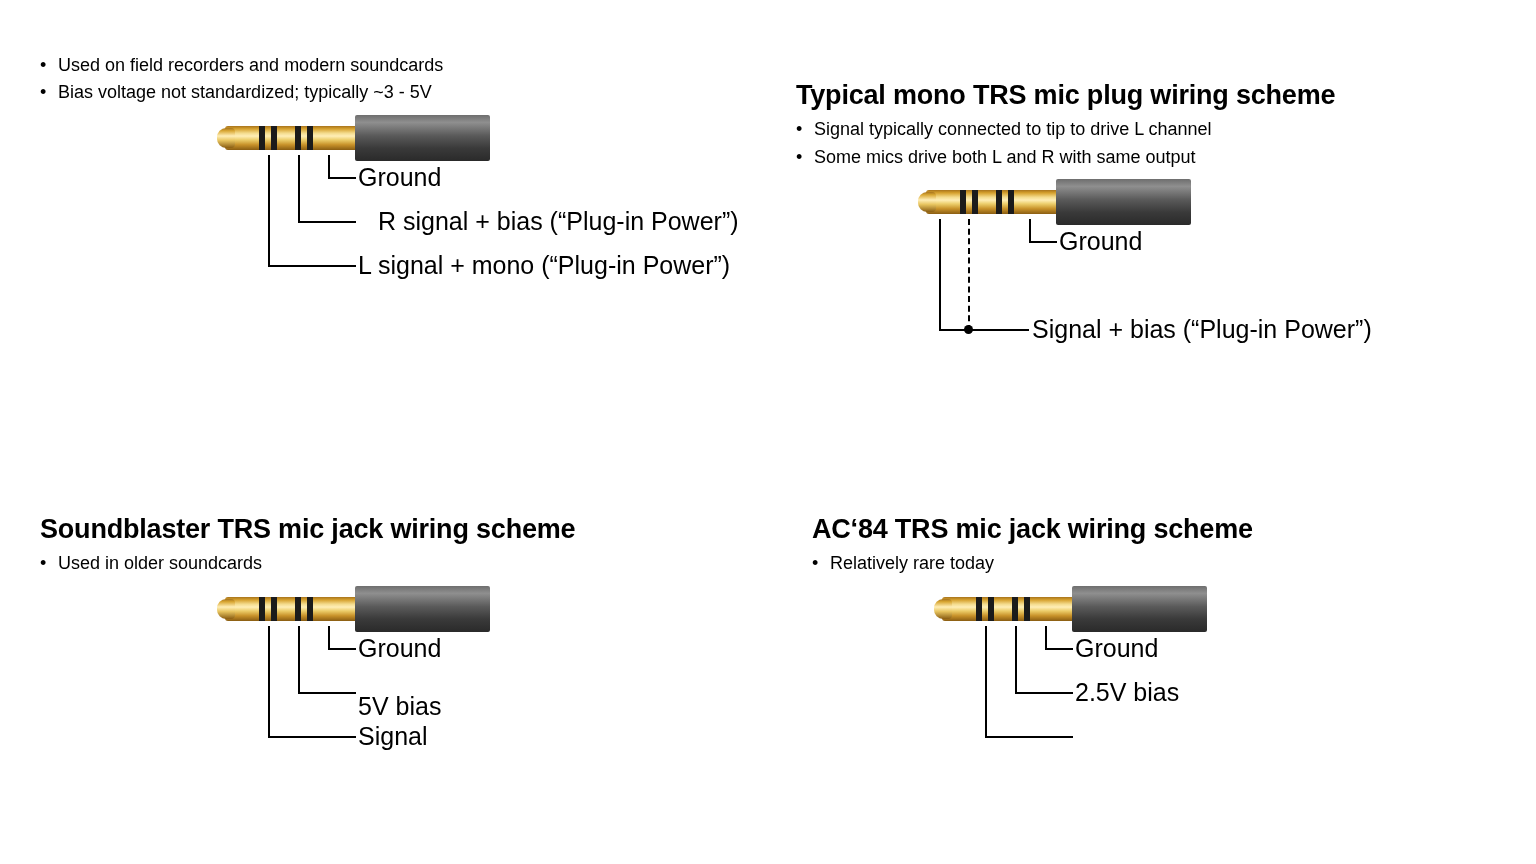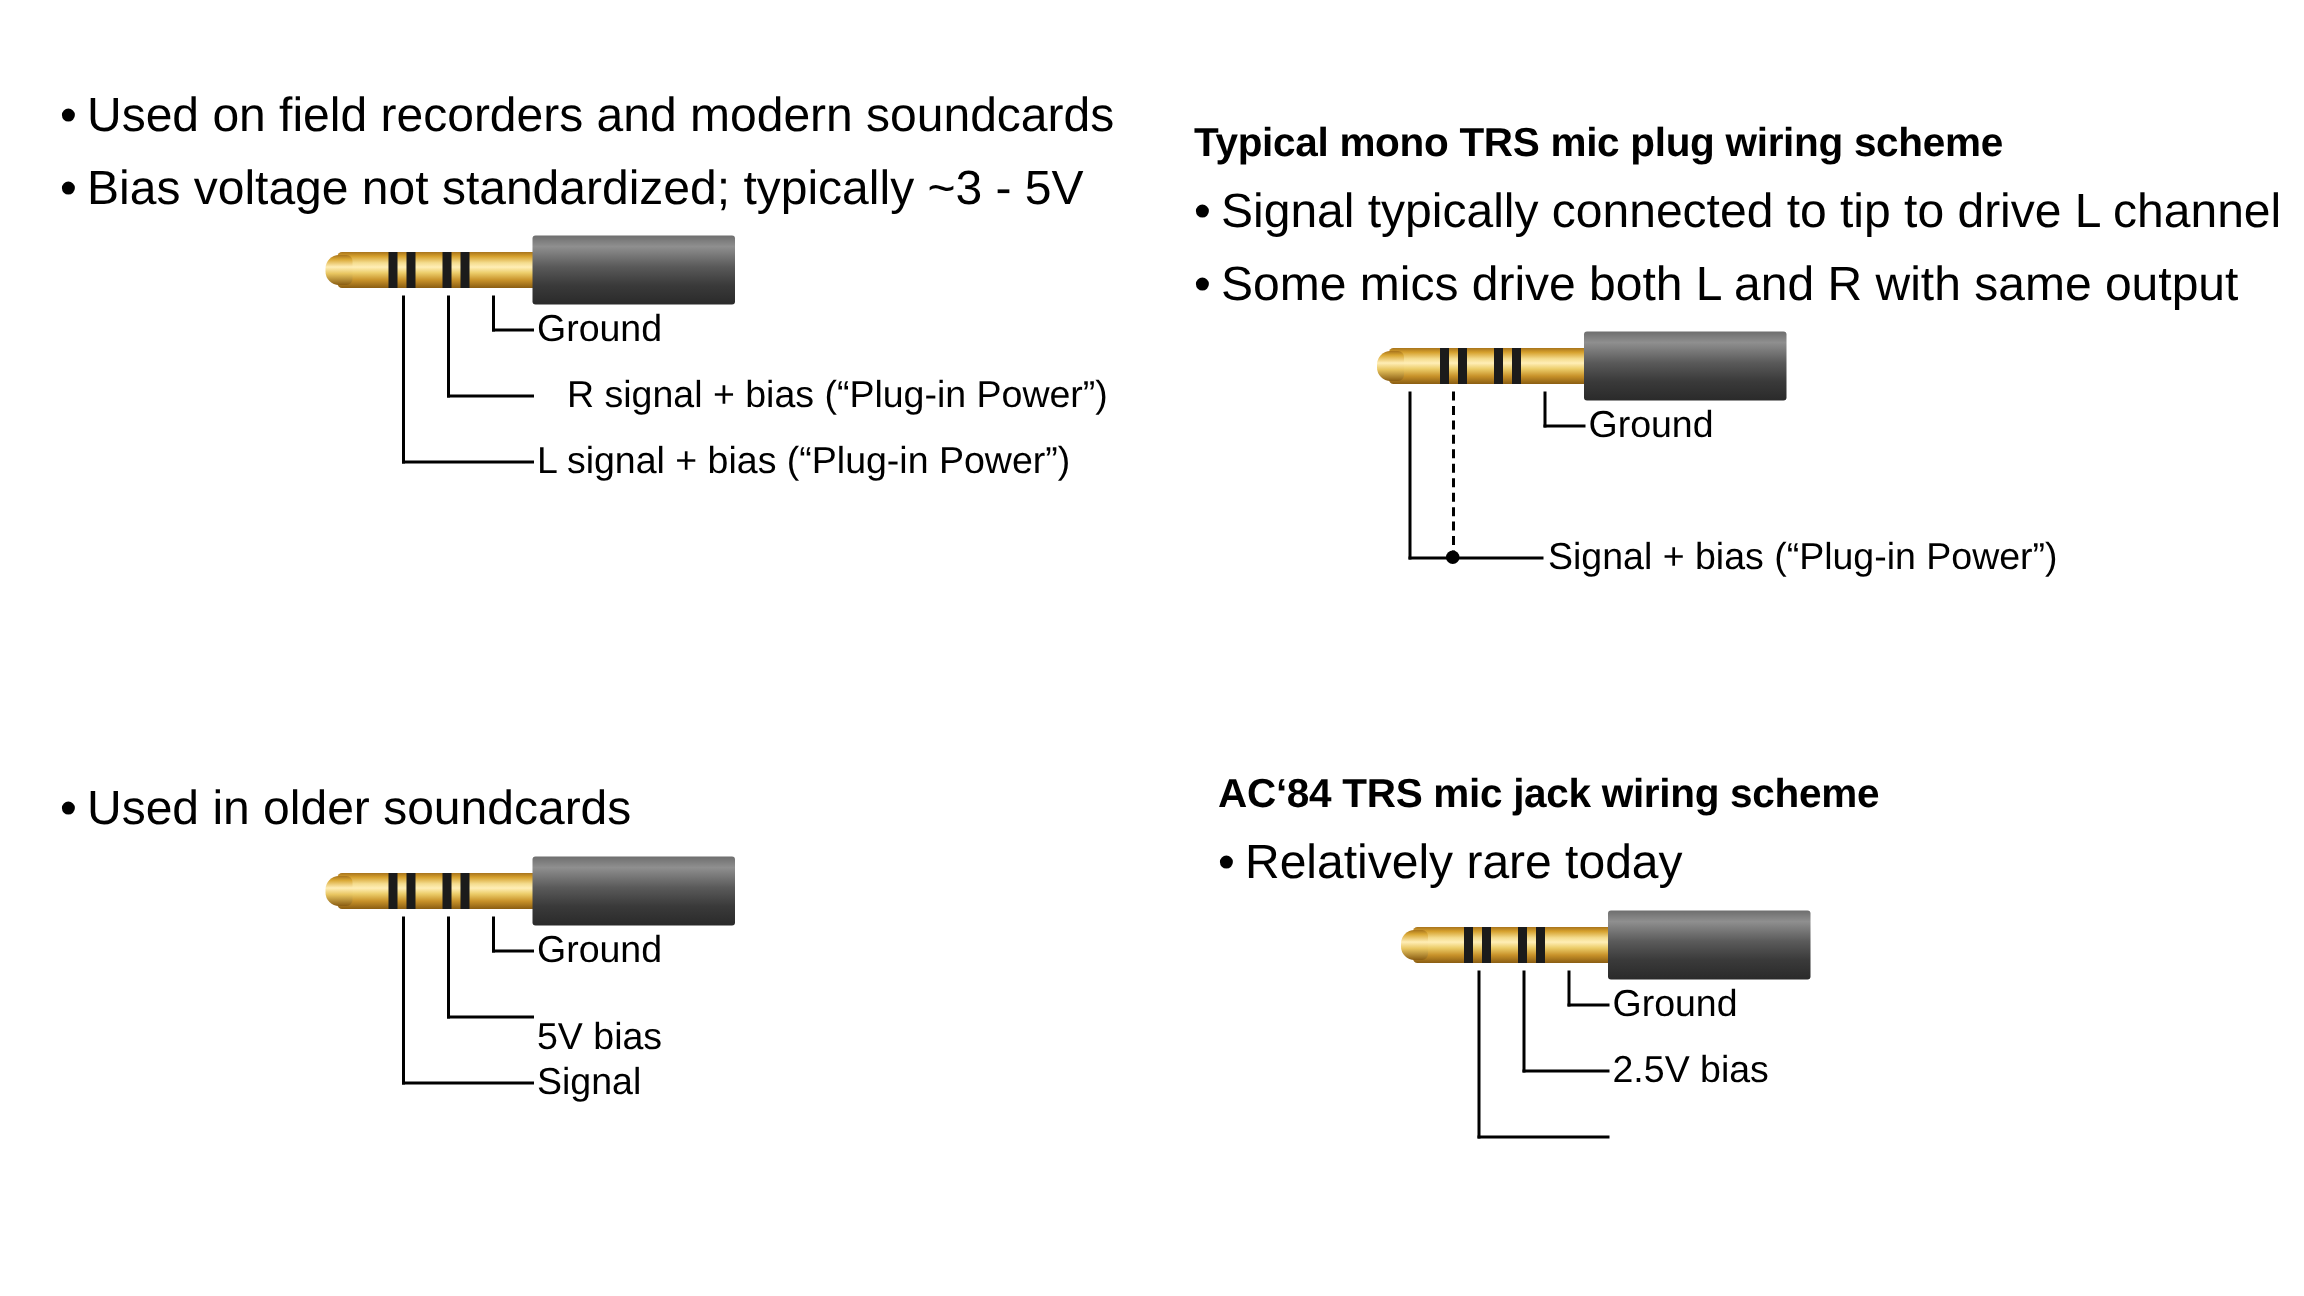--- a/index.html
+++ b/index.html
@@ -31,21 +31,21 @@
     line-height: 1.12;
     margin: 0 0 6px 0;
     white-space: nowrap;
   }
   .bullets {
     margin: 0;
     padding: 0;
     list-style: none;
   }
   .bullets li {
-    font-size: 32px;
+    font-size: 18px;
     line-height: 1.52;
     white-space: nowrap;
   }
   .bullets li .dot {
     display: inline-block;
     width: 18px;
   }
 
   
   .diagram {
@@ -163,21 +163,21 @@
     <div class="vline" style="left:288px; top:40px; height:24px;"></div>
     <div class="hline" style="left:288px; top:62px; width:28px;"></div>
     <div class="lbl" style="left:318px; top:50px;">Ground</div>
 
     <div class="vline" style="left:258px; top:40px; height:68px;"></div>
     <div class="hline" style="left:258px; top:106px; width:58px;"></div>
     <div class="lbl" style="left:318px; top:94px;margin-left:20px;">R signal + bias (“Plug-in Power”)</div>
 
     <div class="vline" style="left:228px; top:40px; height:112px;"></div>
     <div class="hline" style="left:228px; top:150px; width:88px;"></div>
-    <div class="lbl" style="left:318px; top:138px;">L signal + bias (“Plug-in Power”)</div>
+    <div class="lbl" style="left:318px; top:138px;">L signal + mono (“Plug-in Power”)</div>
   </div>
 </div>
 
 <div class="panel" id="panel-1">
   <div class="panel-title">Typical mono TRS mic plug wiring scheme</div>
   <ul class="bullets">
     <li><span class="dot">•</span><span>Signal typically connected to tip to drive L channel</span></li>
     <li><span class="dot">•</span><span>Some mics drive both L and R with same output</span></li>
   </ul>
 
@@ -199,20 +199,21 @@
     <div class="vline dashed" style="left:172px; top:40px; height:112px;"></div>
     <div class="node" style="left:168px; top:146px;"></div>
 
     <div class="vline" style="left:143px; top:40px; height:112px;"></div>
     <div class="hline" style="left:143px; top:150px; width:90px;"></div>
     <div class="lbl" style="left:236px; top:138px;">Signal + bias (“Plug-in Power”)</div>
   </div>
 </div>
 
 <div class="panel" id="panel-2">
+  <div class="panel-title">Soundblaster TRS mic jack wiring scheme</div>
   <ul class="bullets">
     <li><span class="dot">•</span><span>Used in older soundcards</span></li>
   </ul>
 
   <div class="diagram">
     <div class="plug">
       <div class="shaft"></div>
       <div class="tip"></div>
       <div class="ring r1"></div>
       <div class="ring r2"></div>

